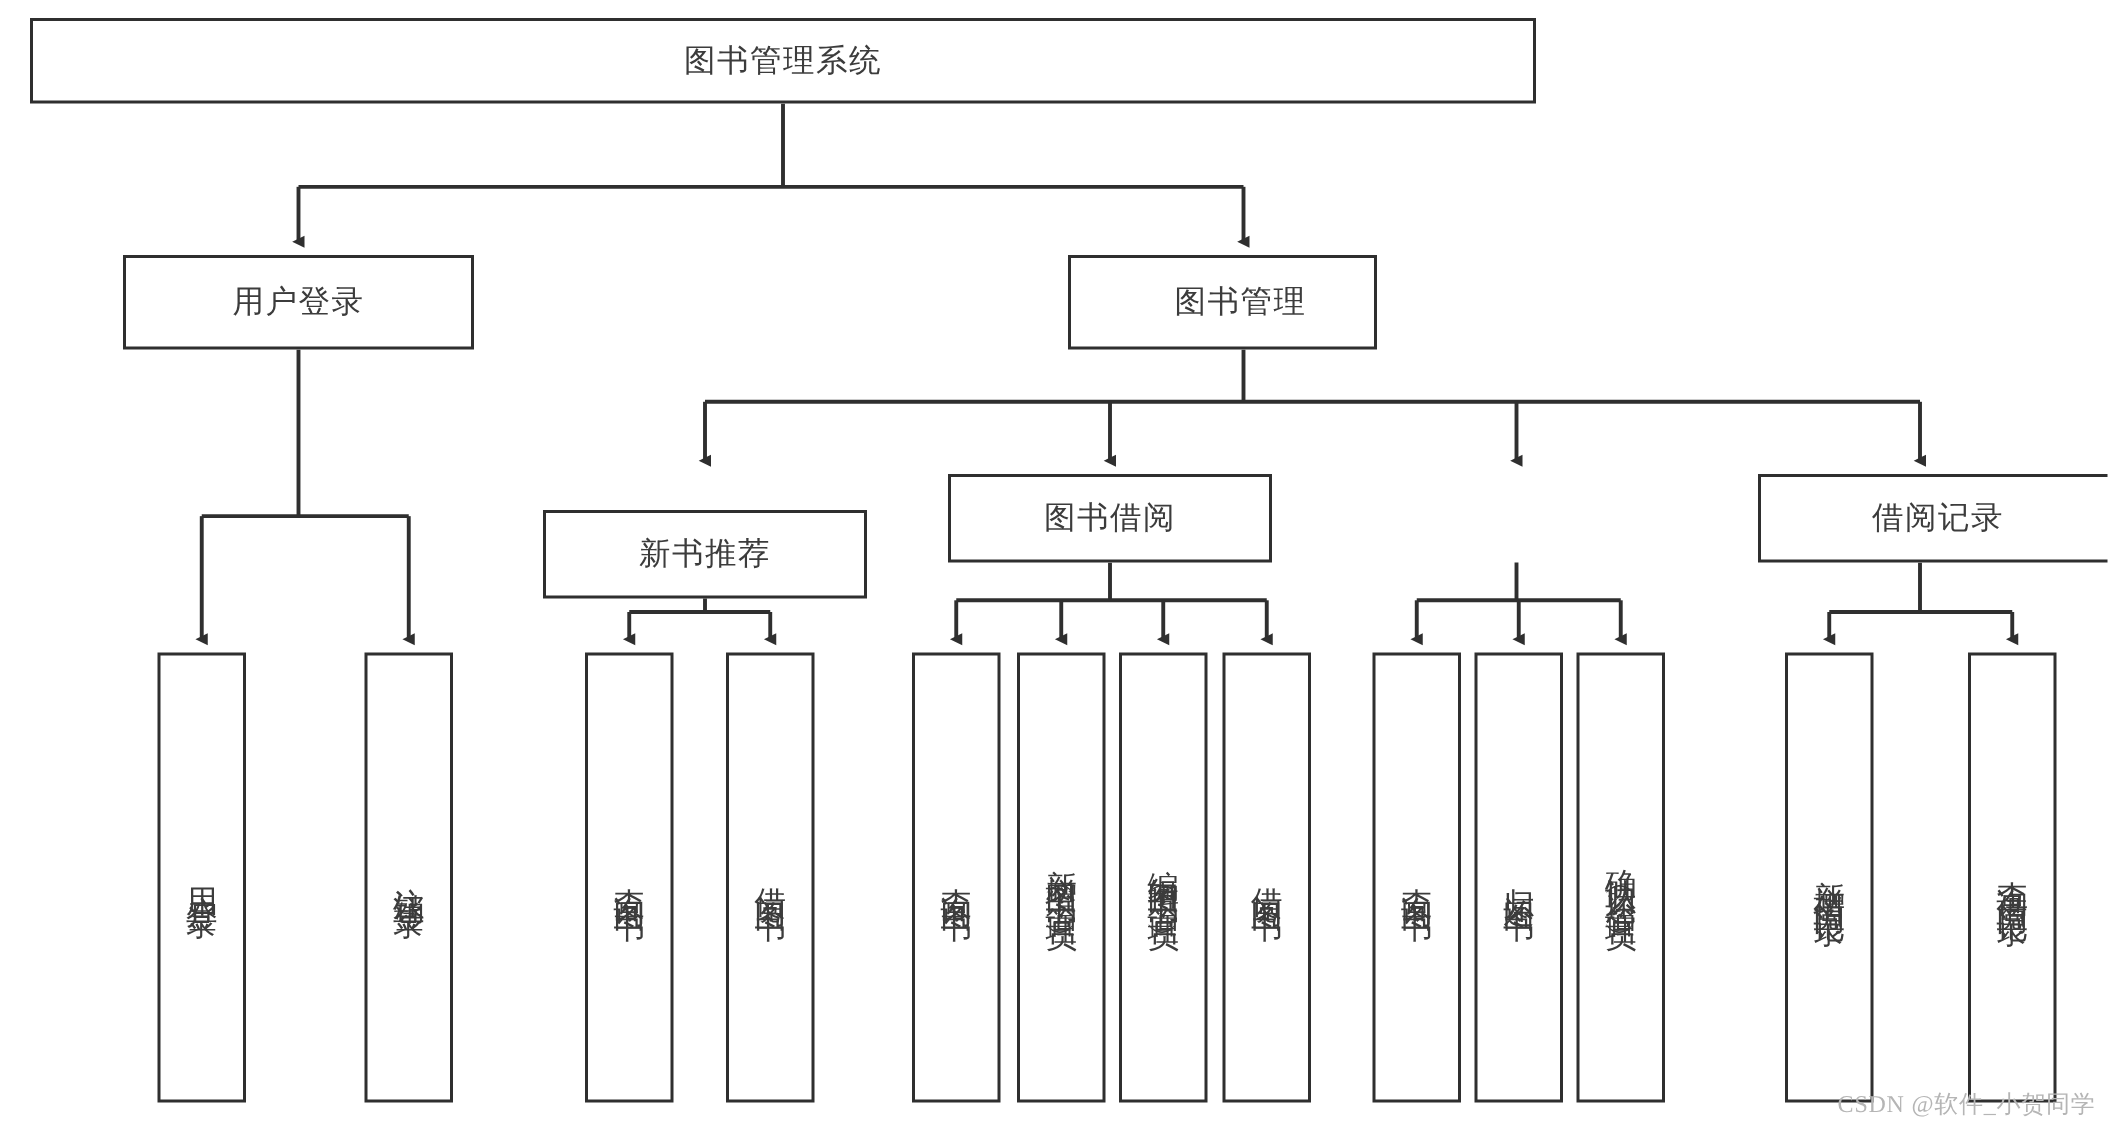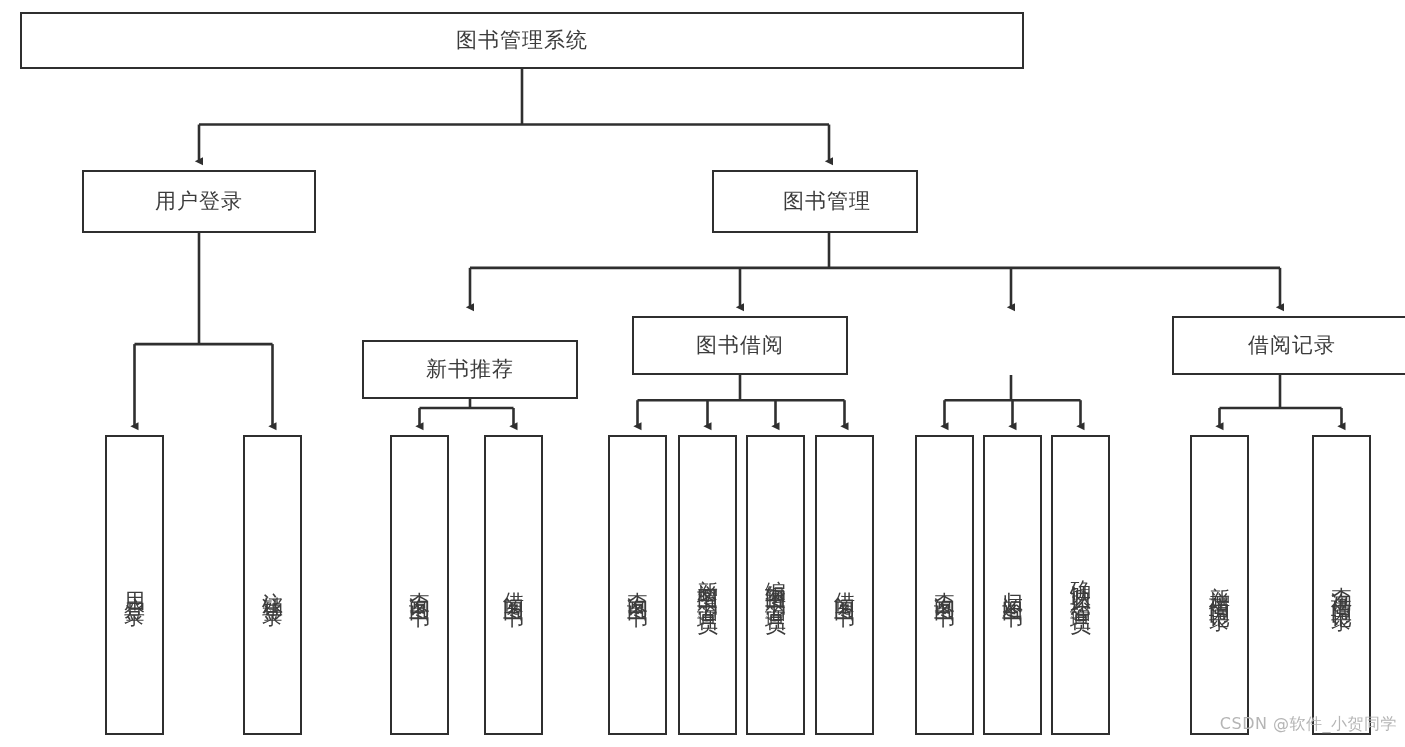--- a/index.html
+++ b/index.html
@@ -54,26 +54,27 @@
     font-size: 21px;
     color: #3c3c3c;
     letter-spacing: 5px;
     line-height: 1.05;
     white-space: nowrap;
     text-align: center;
   }
   .watermark {
     position: absolute;
     right: 8px;
-    bottom: 12px;
+    bottom: 0;
     font-size: 16px;
     color: #b5b5b5;
     letter-spacing: 0.5px;
     white-space: nowrap;
     pointer-events: none;
+    font-family: Liberation Serif, serif;
   }
 </style>
 </head>
 <body>
 
 <div id="diagram-root">
 
   <svg class="diagram-canvas" viewBox="0 0 1405 747" xmlns="http://www.w3.org/2000/svg">
     <defs>
       <marker id="arrowhead" markerWidth="9" markerHeight="9" refX="4.2" refY="4.4" orient="auto" markerUnits="userSpaceOnUse">

